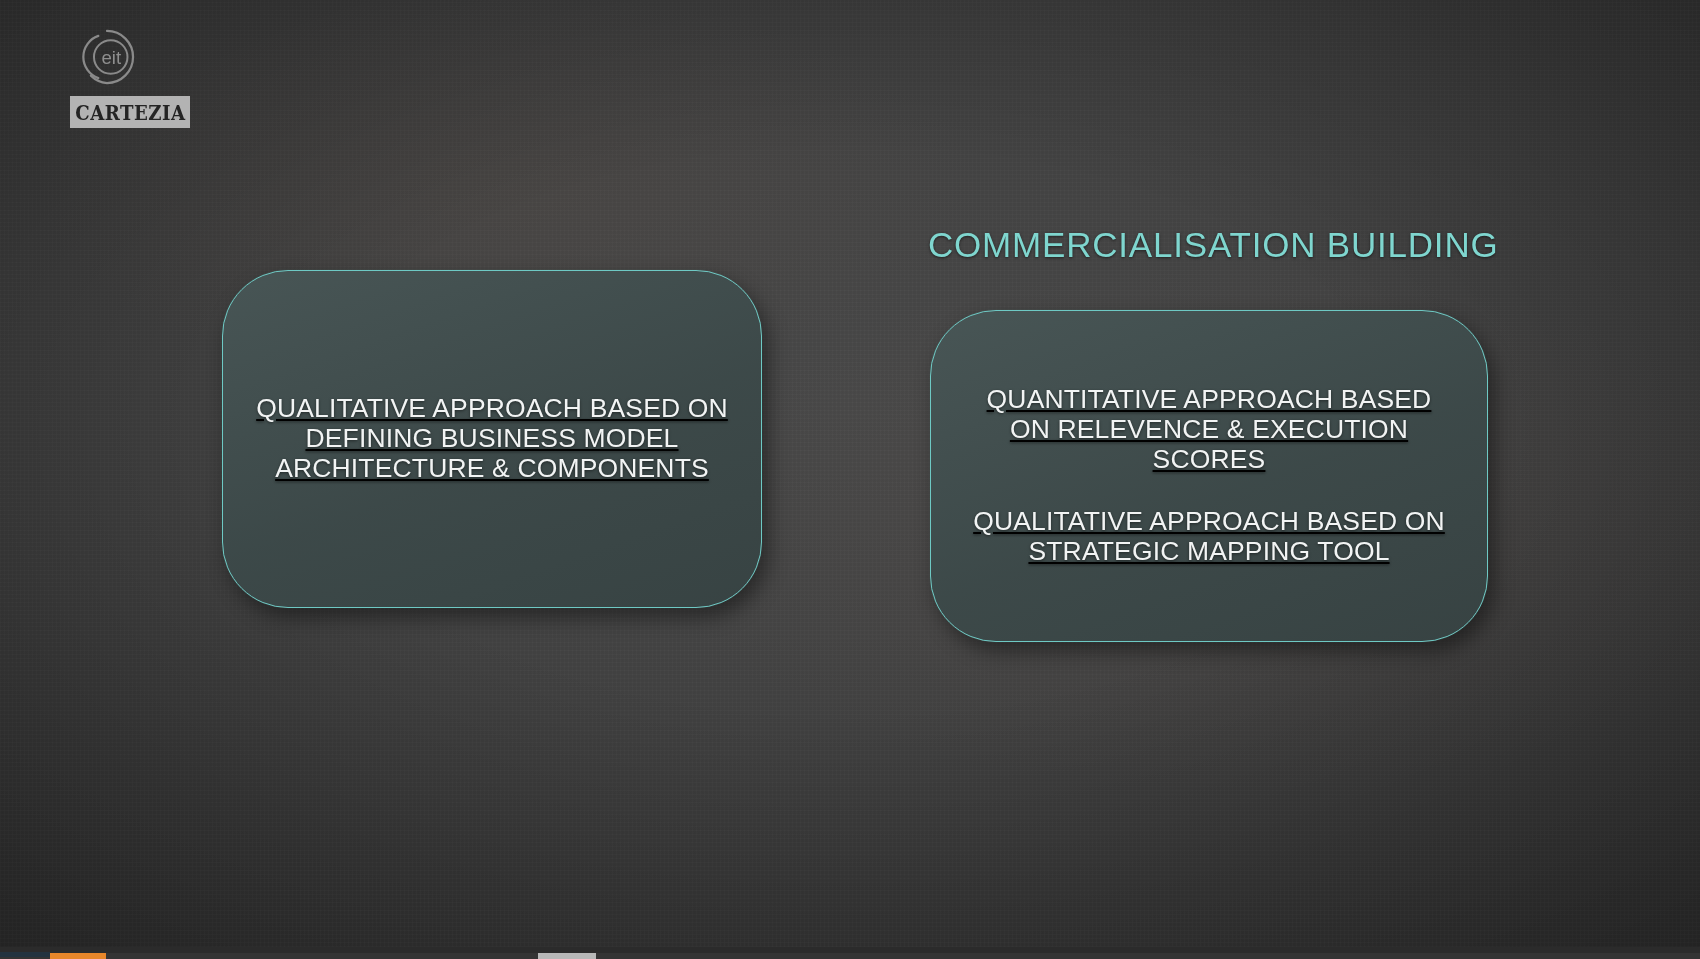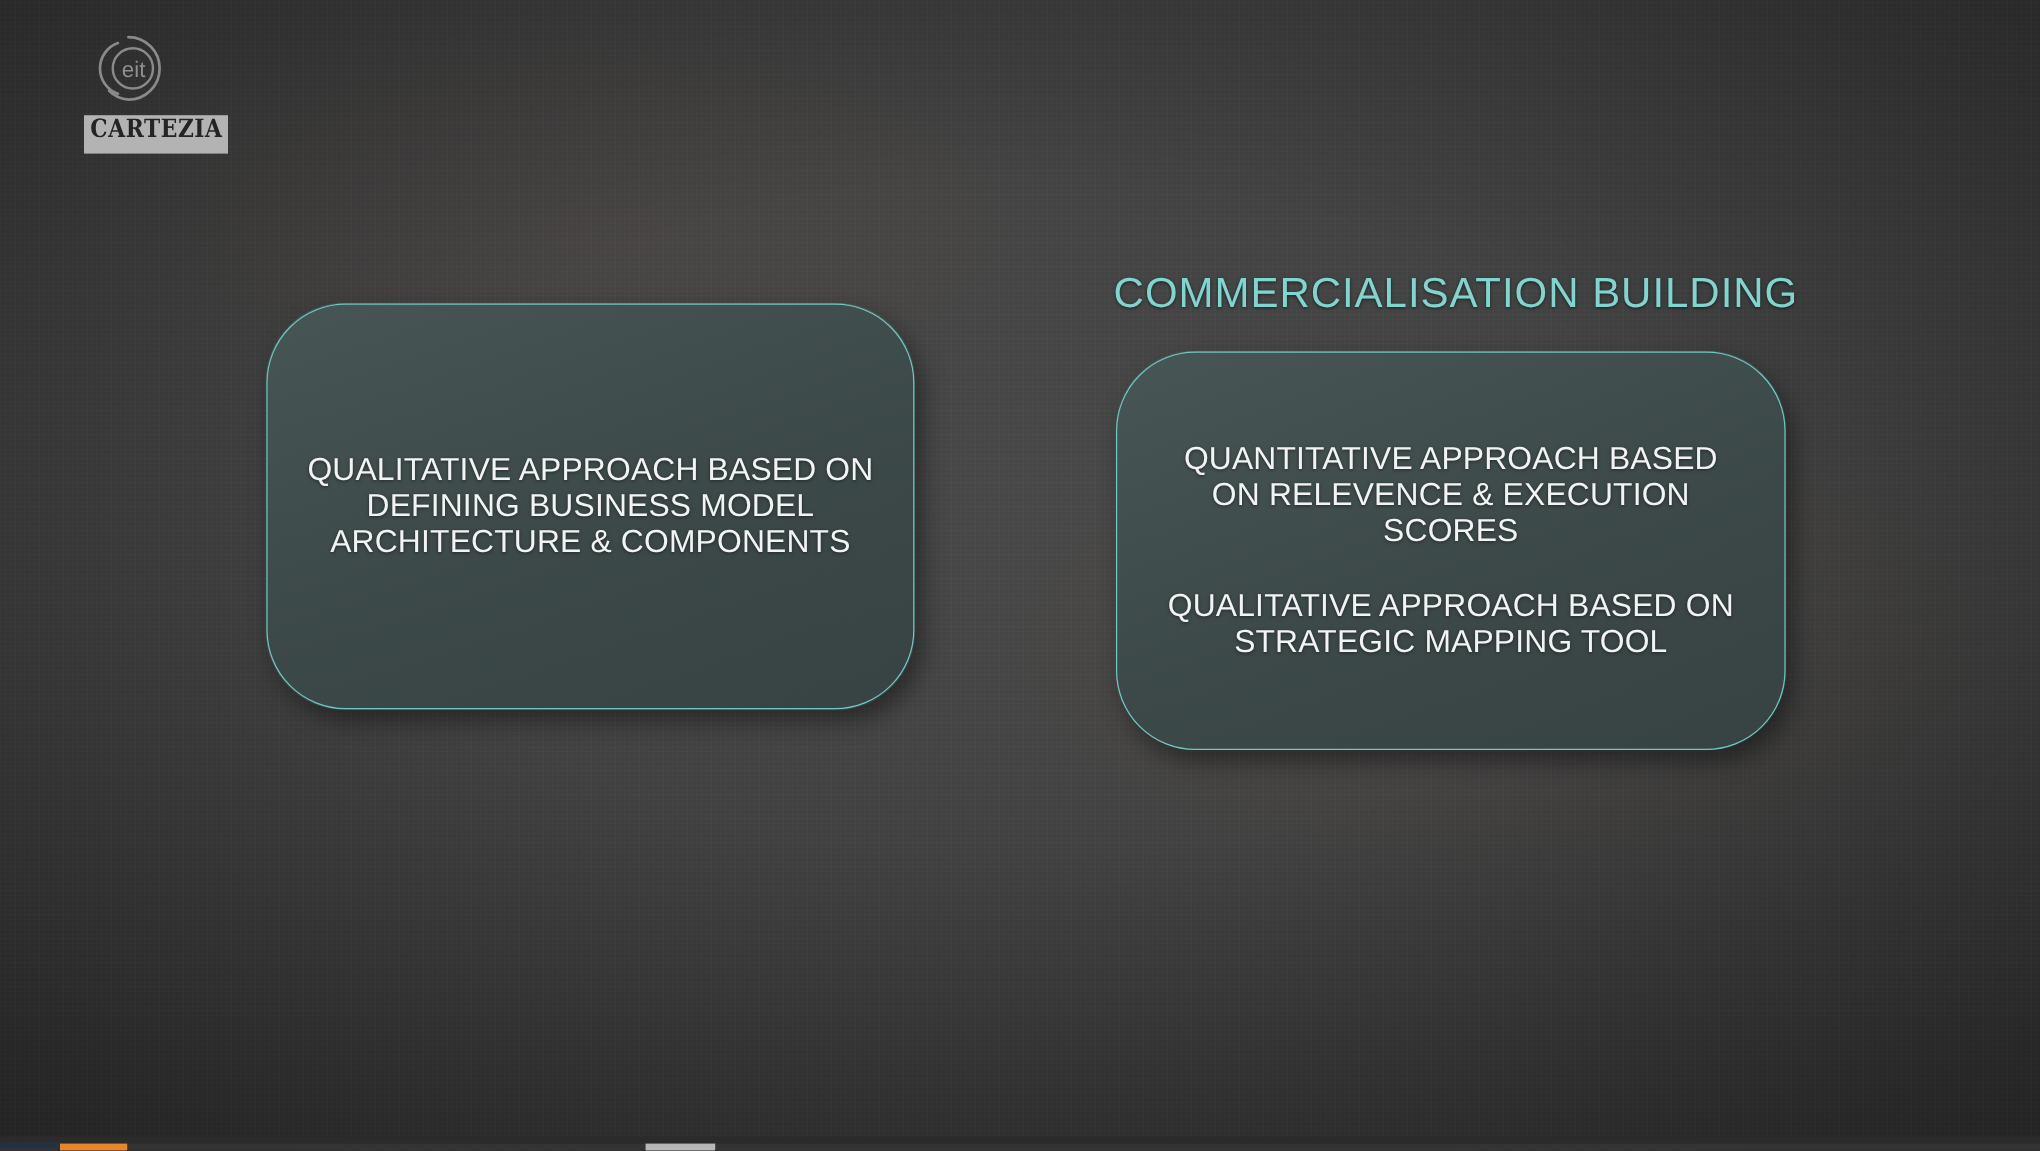--- a/index.html
+++ b/index.html
@@ -65,20 +65,21 @@
     height: 62px;
     margin-left: 6px;
     display: block;
   }
   .cartezia-mark {
     margin-top: 8px;
     width: 120px;
     height: 32px;
     background: #b3b3b3;
     display: flex;
+    align-items: center;
     justify-content: center;
   }
   .cartezia-text {
     font-family: "DejaVu Serif", serif;
     font-weight: bold;
     font-size: 21px;
     letter-spacing: 0.5px;
     color: #242424;
     line-height: 1;
     font-stretch: condensed;
@@ -107,30 +108,31 @@
     letter-spacing: 0.8px;
     text-align: center;
     white-space: nowrap;
     text-shadow: 0 1px 3px rgba(0,0,0,0.55);
     margin: 0;
   }
   .column-left .col-heading  { margin-left: 6px; }
   .column-right .col-heading { margin-left: -2px; }
 
   .panel {
-    margin-top: 28px;
+    margin-top: 45px;
     border: 1.6px solid #6ec9c4;
     background:
       linear-gradient(160deg, rgba(72,86,86,0.96) 0%, rgba(60,73,73,0.96) 55%, rgba(55,67,67,0.96) 100%);
     box-shadow:
       6px 9px 20px rgba(0,0,0,0.42),
       0 0 1px rgba(110,201,196,0.4);
     display: flex;
     flex-direction: column;
     justify-content: center;
+    text-decoration: underline;
   }
   .panel-left {
     width: 540px;
     height: 338px;
     border-radius: 66px;
     padding: 26px 28px;
   }
   .panel-right {
     width: 558px;
     height: 332px;

